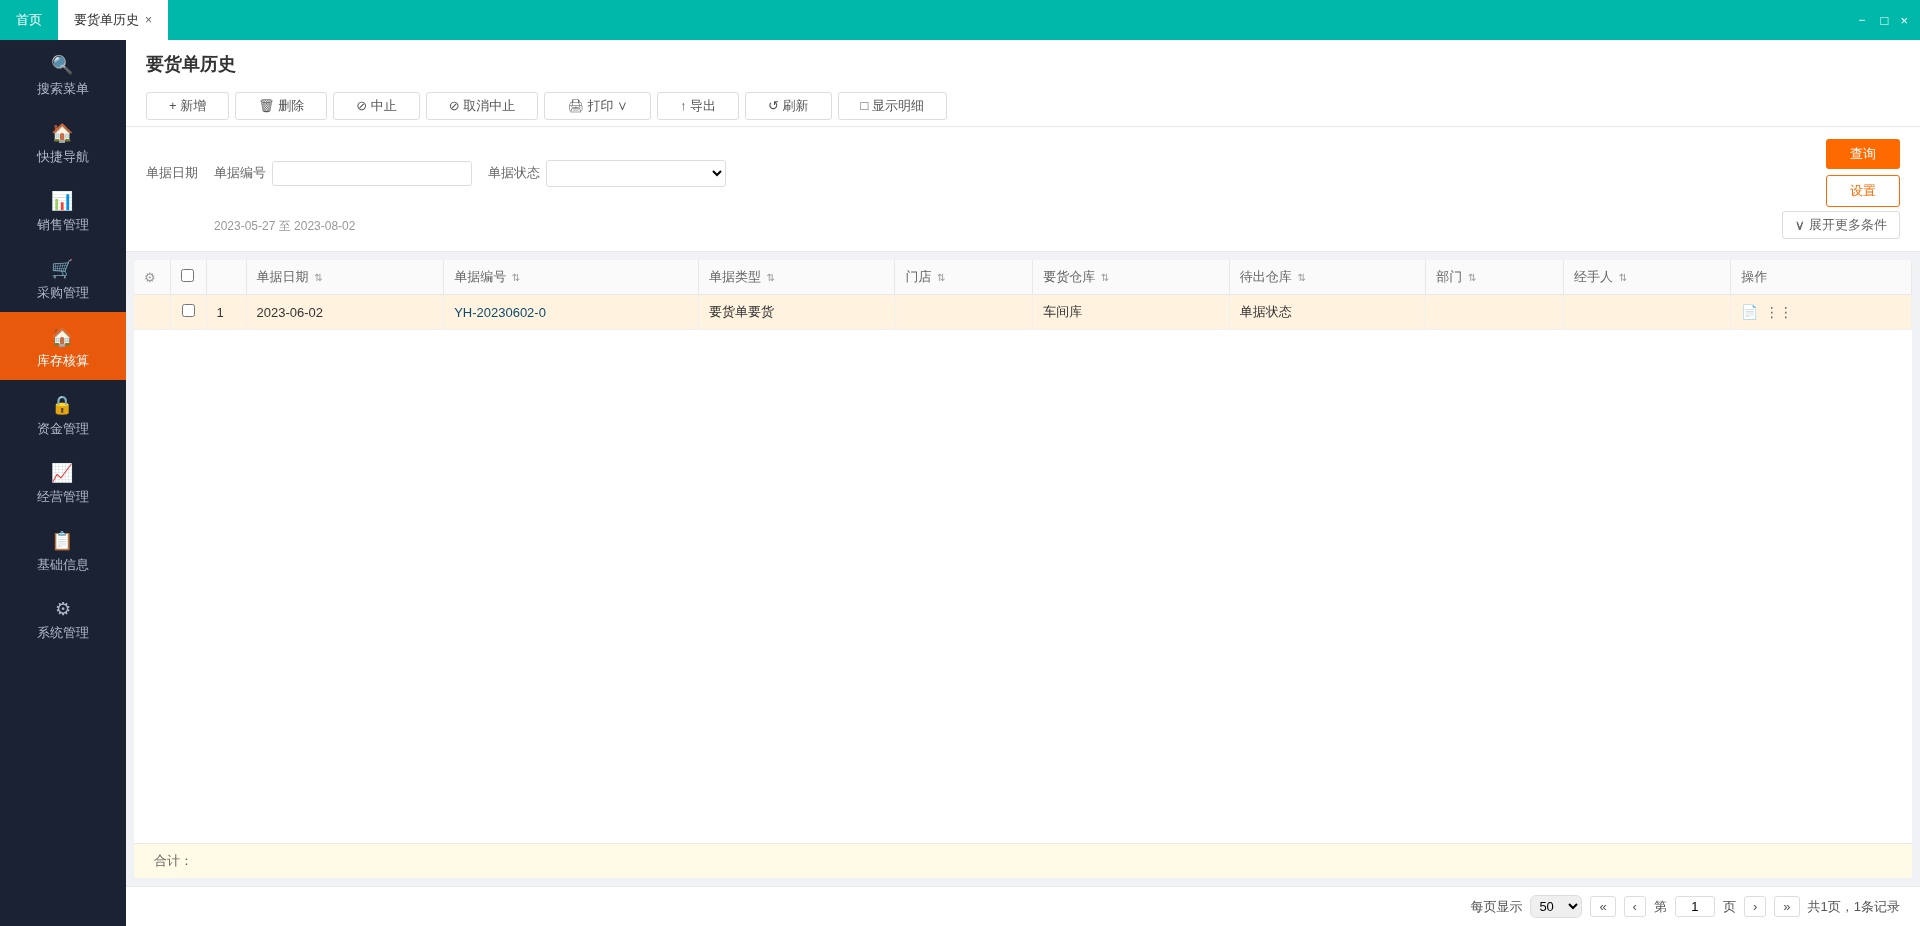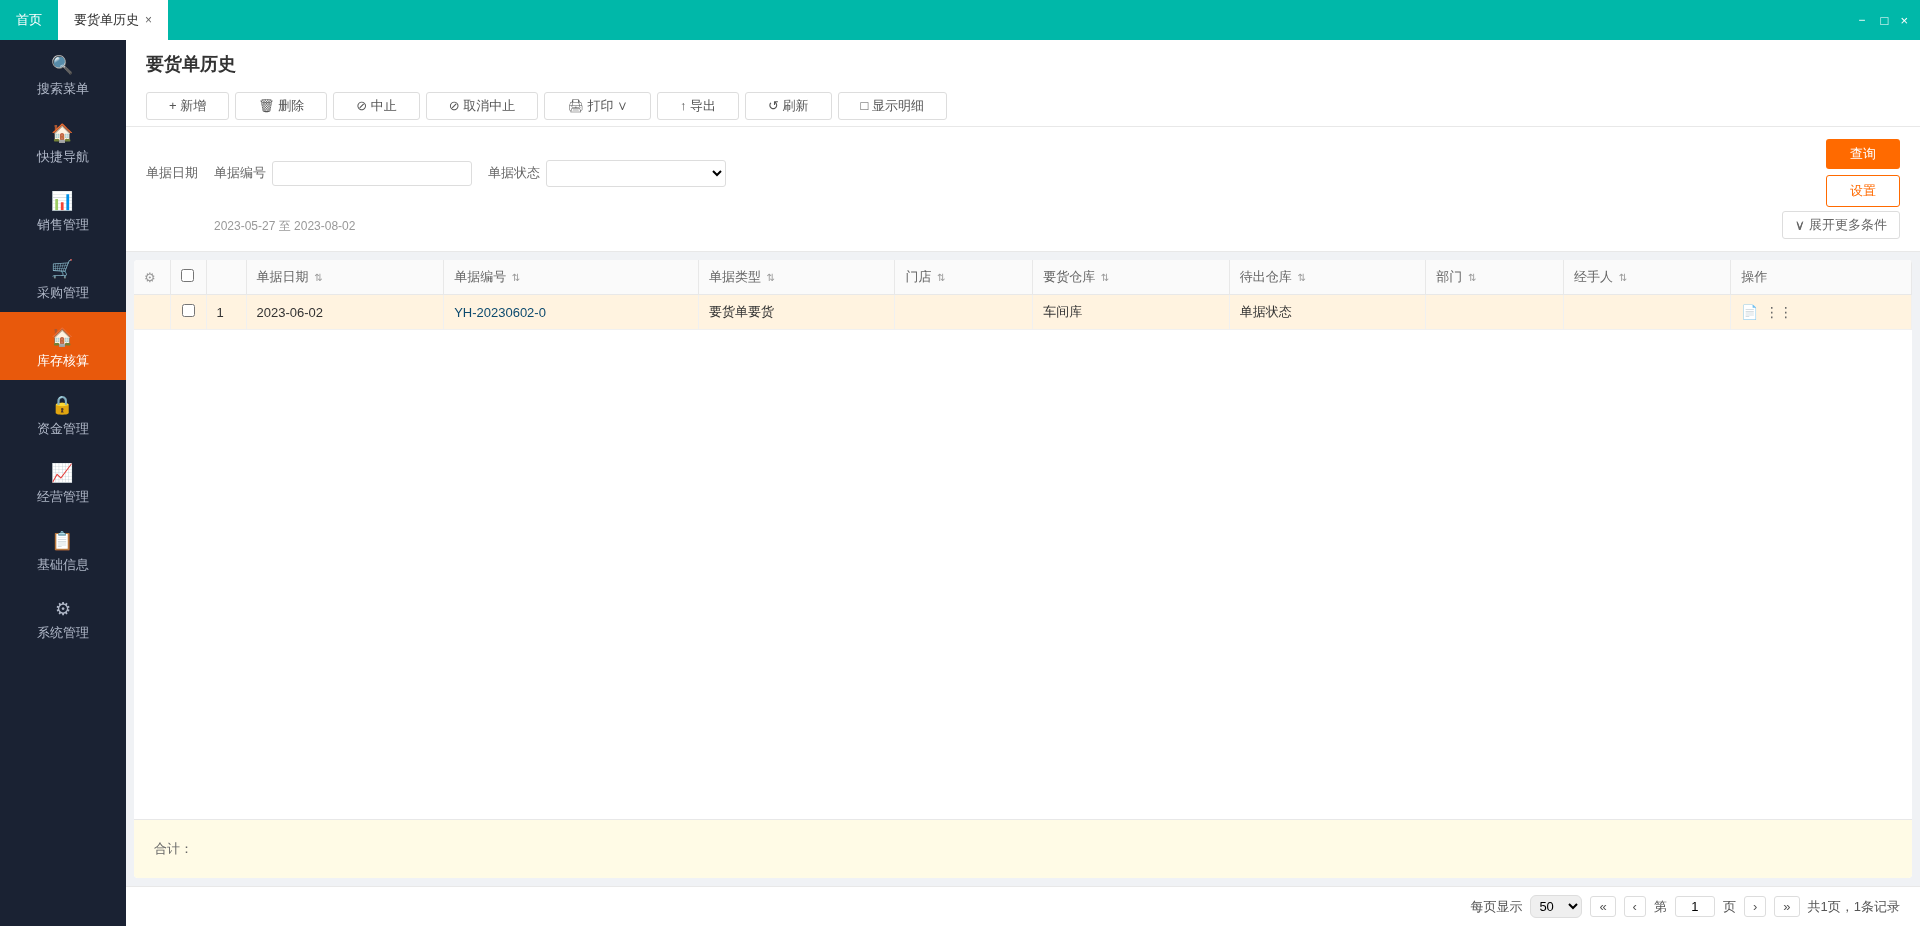--- a/index.html
+++ b/index.html
@@ -254,21 +254,21 @@
     .data-table tr.highlighted td { background: #fff3e0; }
     .table-link { color: #0c4a6e; cursor: pointer; text-decoration: none; }
     .table-settings-col { width: 36px; text-align: center; cursor: pointer; }
     .table-check-col { width: 36px; text-align: center; }
     .action-icons { display: flex; gap: 6px; align-items: center; }
     .action-icon { cursor: pointer; color: #666; font-size: 14px; }
 
     
     .table-footer {
       background: #fffbe6;
-      padding: 20px 20px;
+      padding: 8px 20px;
       border-top: 1px solid #e8e8e8;
       color: #666;
       font-size: 13px;
       flex-shrink: 0;
     }
 
     
     .pagination-bar {
       background: white;
       padding: 8px 20px;

